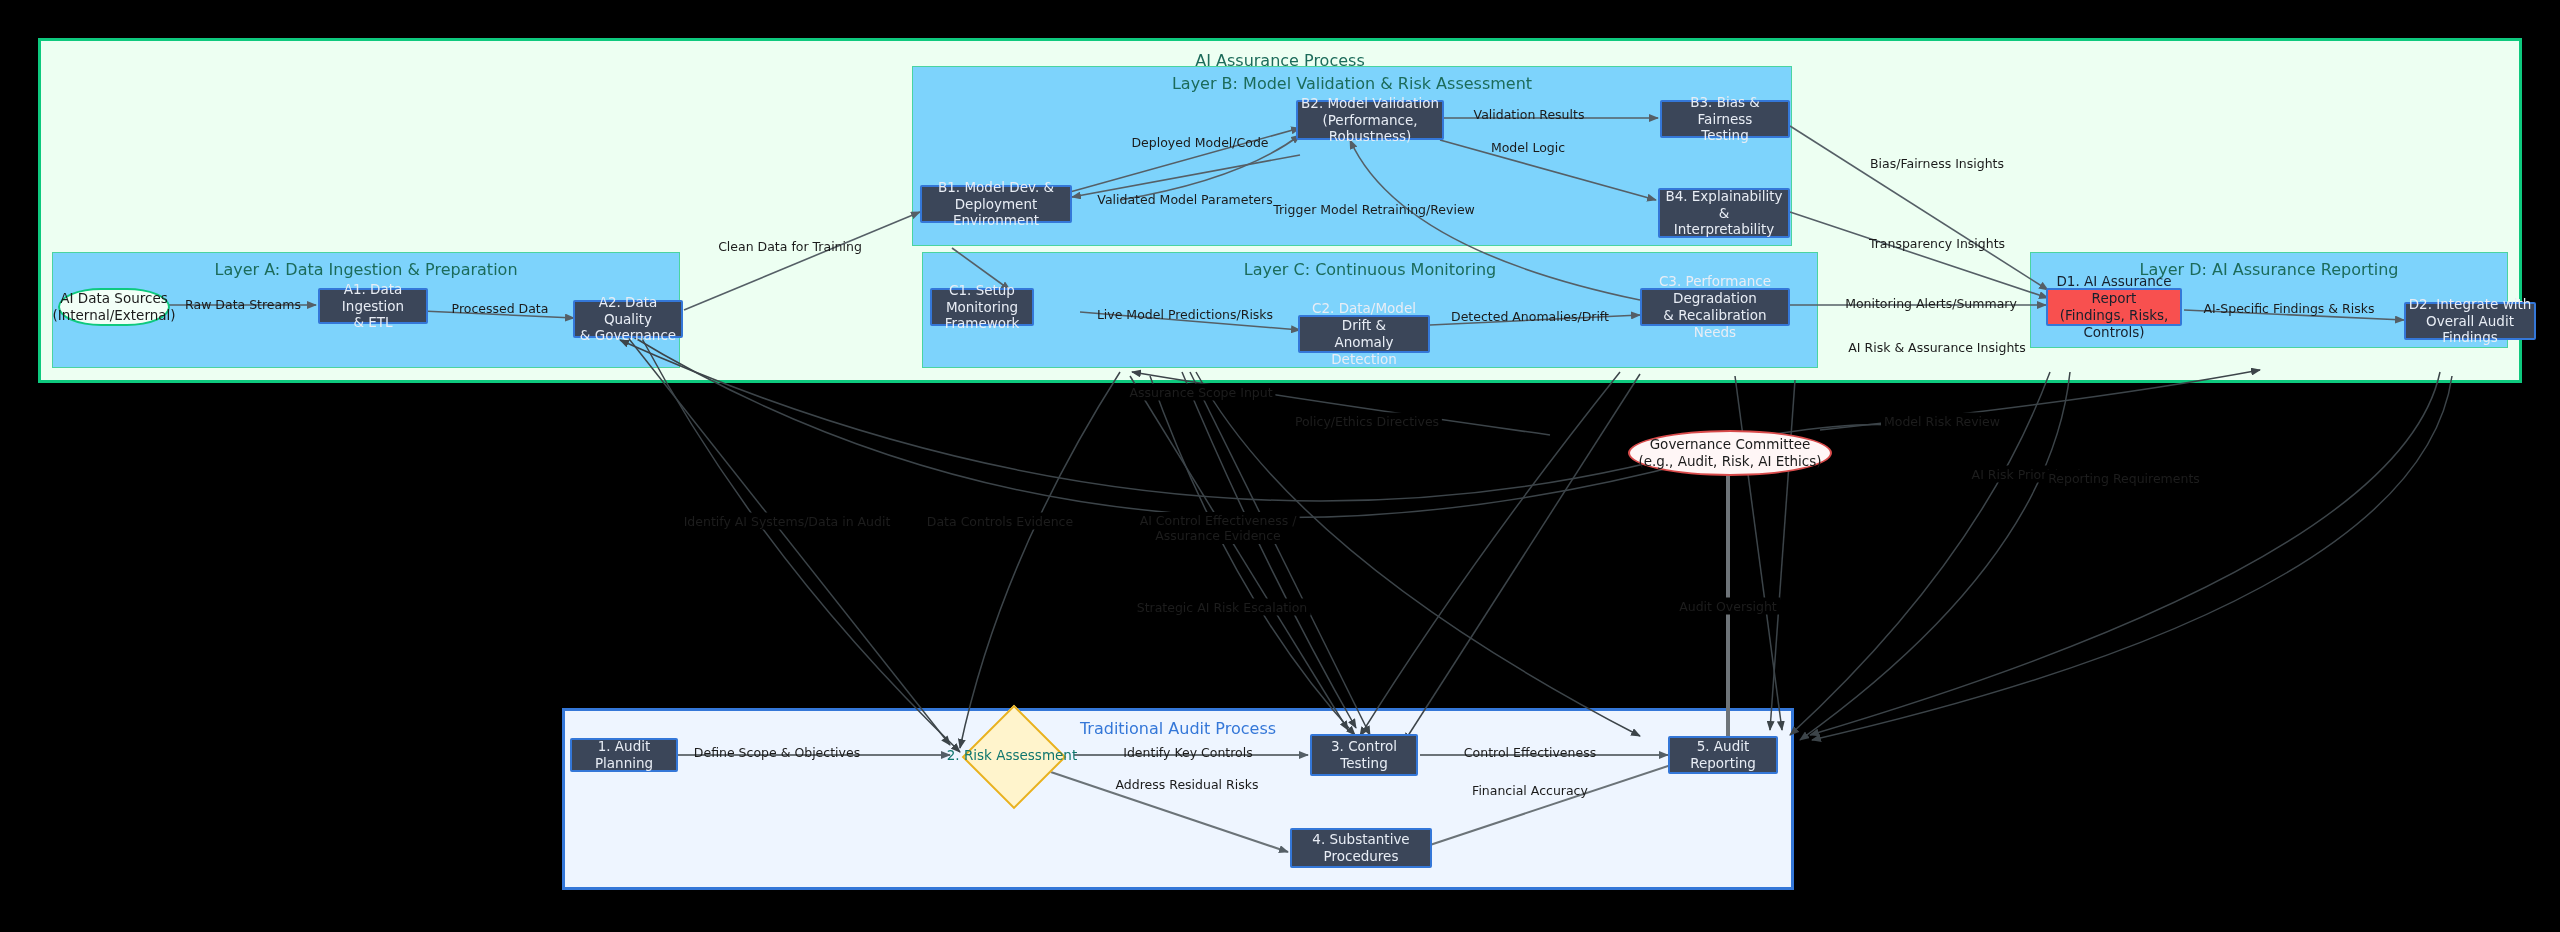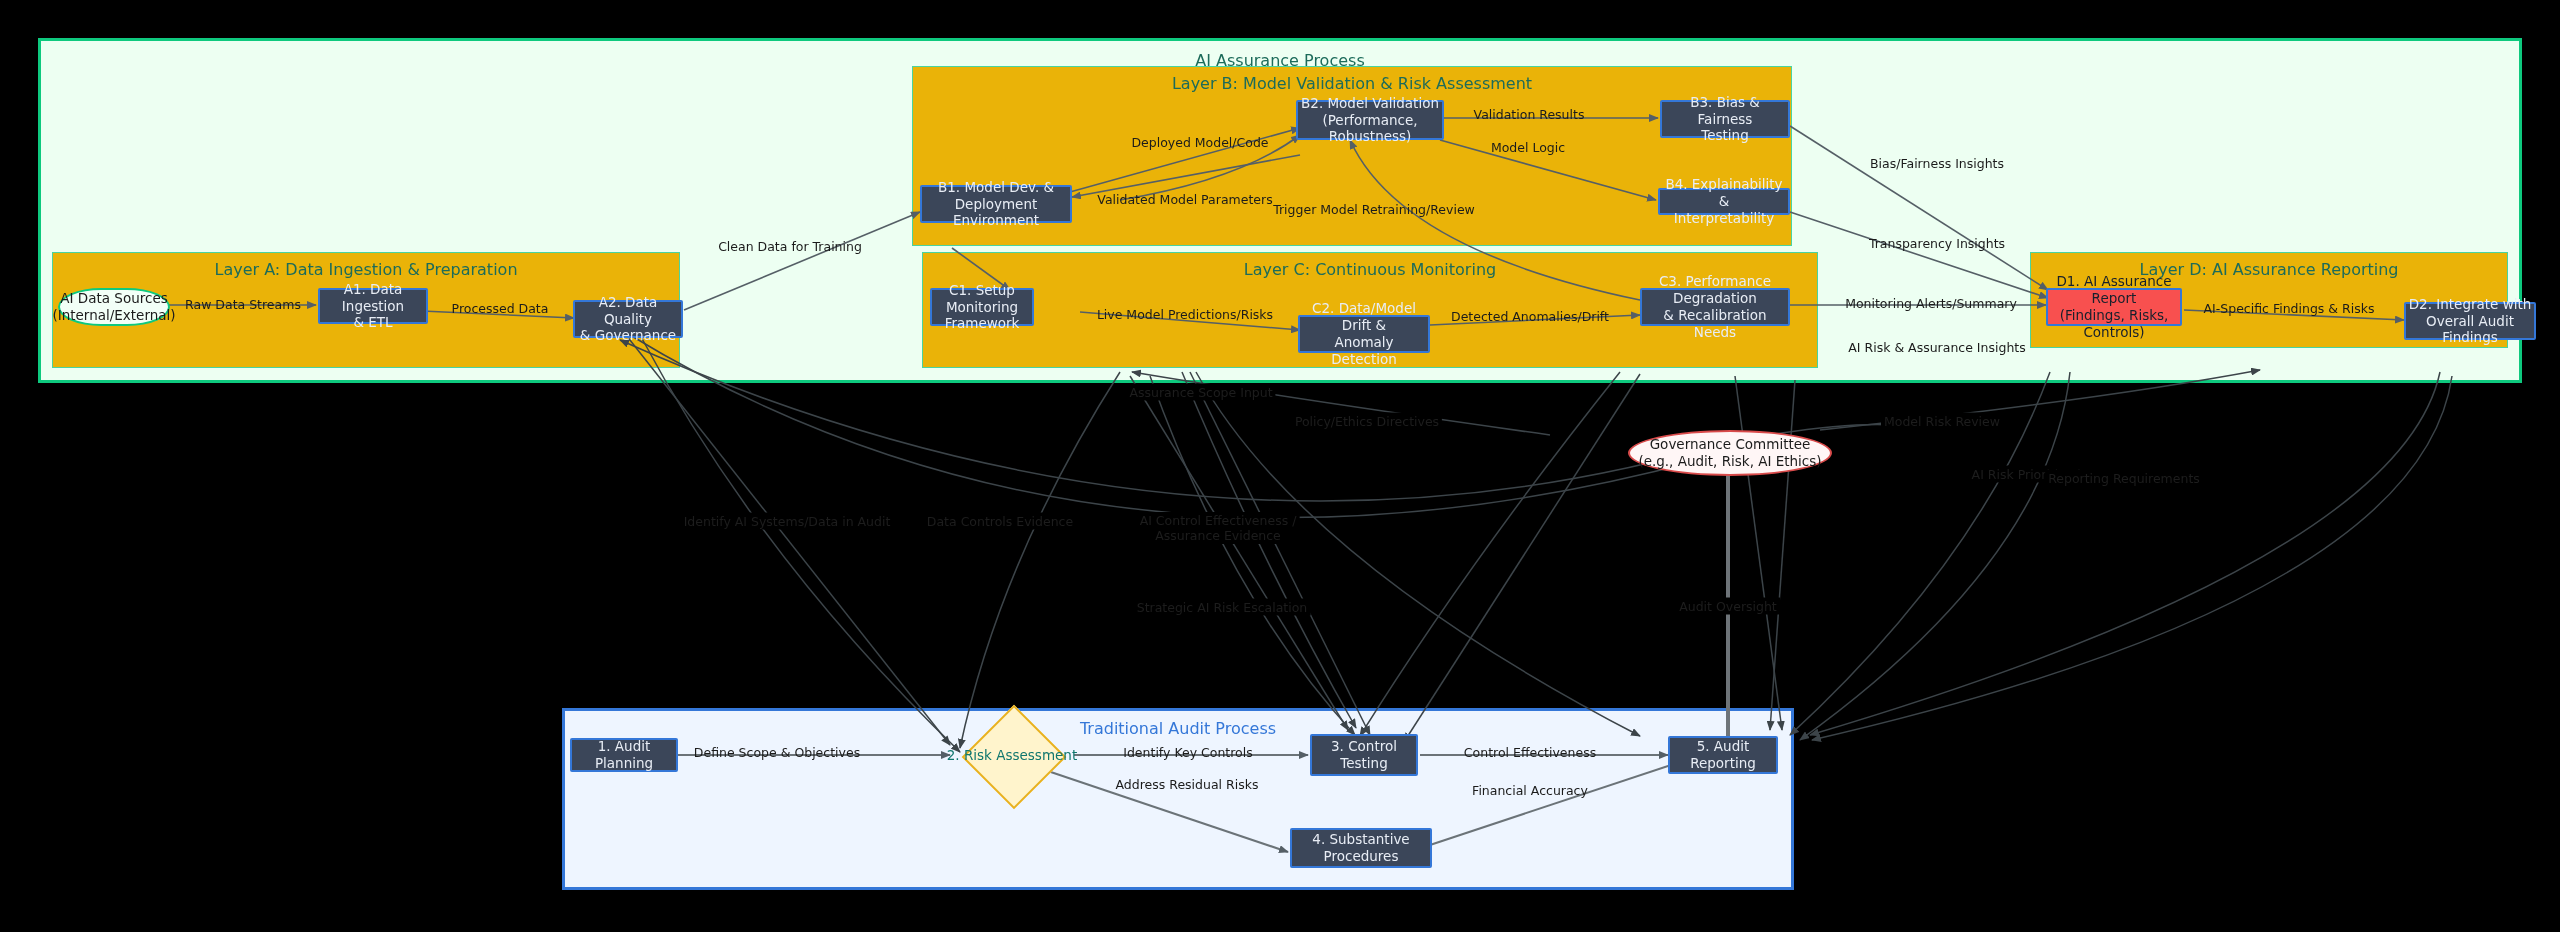--- a/index.html
+++ b/index.html
@@ -88,21 +88,21 @@
     position: absolute;
     left: 0; width: 100%;
     text-align: center;
     font-size: 16px;
   }
   .sg-outer {
     background: #edfff2;
     border: 3px solid #0ec97e;
   }
   .sg-inner {
-    background: #eab308;
+    background: #7dd3fc;
     border: 1.5px solid #4ad4a0;
   }
   .sg-inner-title { color: #1c6b5a; }
   .sg-outer-title { color: #1c6b5a; }
   .sg-audit {
     background: #eef5ff;
     border: 3px solid #3477d8;
   }
   .sg-audit-title { color: #3477d8; }
   .edge-label {
@@ -240,21 +240,21 @@
 
   <div class="node-box n-process" style="left:920px; top:185px; width:152px; height:38px;">B1. Model Dev. &amp;
 Deployment Environment</div>
 
   <div class="node-box n-process" style="left:1296px; top:100px; width:148px; height:40px;">B2. Model Validation
 (Performance, Robustness)</div>
 
   <div class="node-box n-process" style="left:1660px; top:100px; width:130px; height:38px;">B3. Bias &amp; Fairness
 Testing</div>
 
-  <div class="node-box n-process" style="left:1658px; top:188px; width:132px; height:27px;">B4. Explainability &amp;
+  <div class="node-box n-process" style="left:1658px; top:188px; width:132px; height:50px;">B4. Explainability &amp;
 Interpretability</div>
 
   <div class="node-box n-process" style="left:930px; top:288px; width:104px; height:38px;">C1. Setup Monitoring
 Framework</div>
 
   <div class="node-box n-process" style="left:1298px; top:315px; width:132px; height:38px;">C2. Data/Model Drift &amp;
 Anomaly Detection</div>
 
   <div class="node-box n-process" style="left:1640px; top:288px; width:150px; height:38px;">C3. Performance Degradation
 &amp; Recalibration Needs</div>

